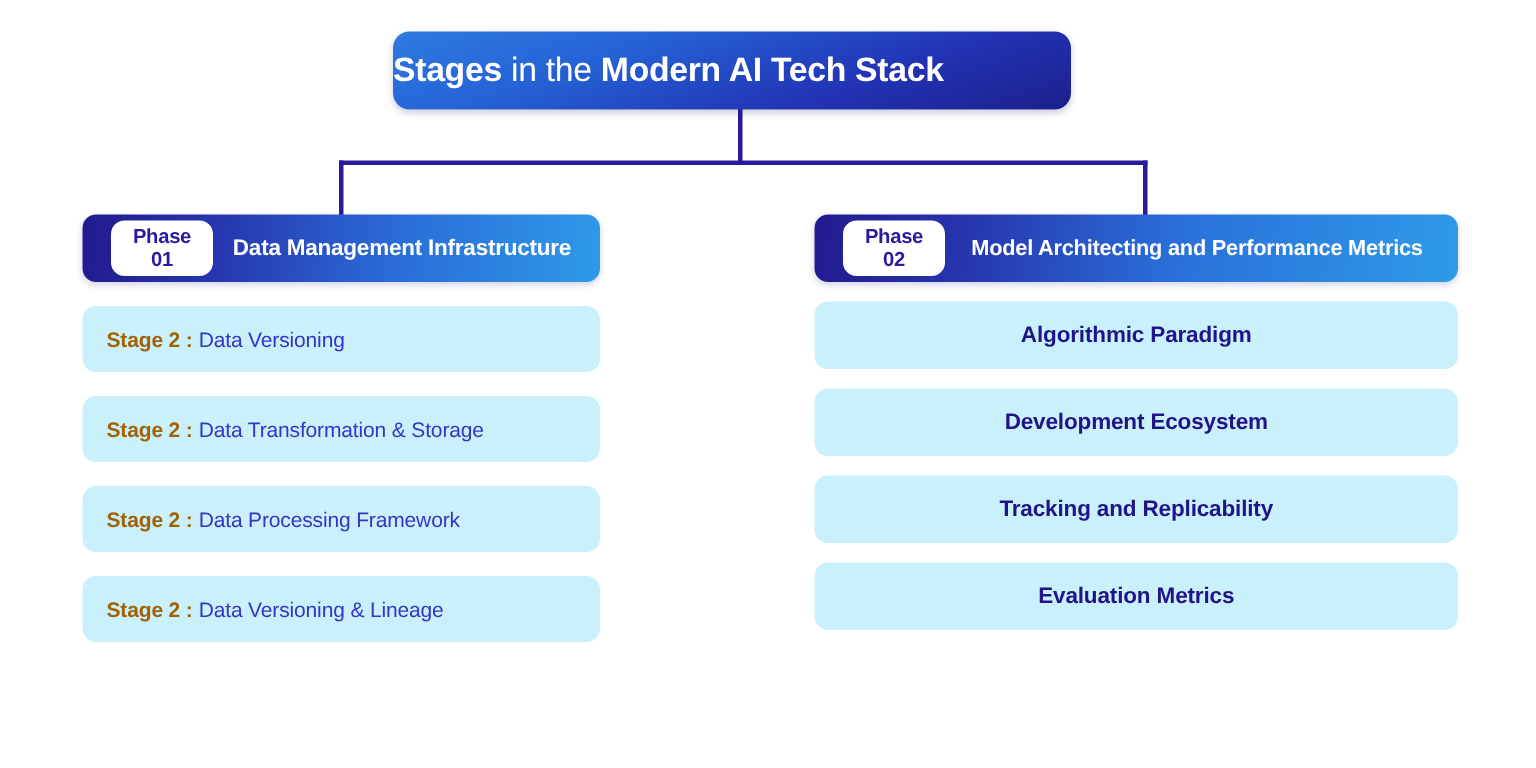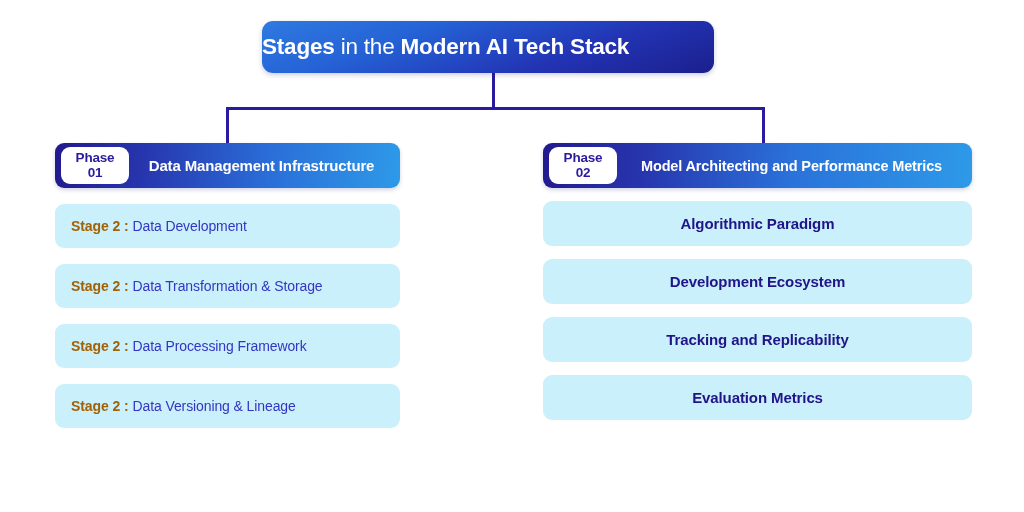--- a/index.html
+++ b/index.html
@@ -85,20 +85,21 @@
   
   .phase-header {
     position: relative;
     height: 45px;
     border-radius: 9px;
     display: flex;
     align-items: center;
     overflow: hidden;
     box-shadow: 0 2px 4px rgba(30, 40, 130, 0.20);
     z-index: 3;
+    padding-left: 13px;
   }
   #column-left .phase-header {
     background: linear-gradient(95deg, #221a8e 0%, #2736ae 26%, #2a6ed8 62%, #2e9ae8 100%);
   }
   #column-right .phase-header {
     background: linear-gradient(95deg, #221a8e 0%, #2736ae 24%, #2a72da 58%, #2e9ae8 100%);
   }
   .phase-pill {
     flex: 0 0 auto;
     margin-left: 6px;
@@ -190,21 +191,21 @@
   <div class="column" id="column-left">
     <div class="phase-header">
       <div class="phase-pill">
         <span>Phase</span>
         <span>01</span>
       </div>
       <div class="phase-title">Data Management Infrastructure</div>
     </div>
 
     <div class="stage-box">
-      <div class="stage-label"><span class="stage-prefix">Stage 2 :</span><span class="stage-name">Data Development</span></div>
+      <div class="stage-label"><span class="stage-prefix">Stage 2 :</span><span class="stage-name">Data Versioning</span></div>
     </div>
     <div class="stage-box">
       <div class="stage-label"><span class="stage-prefix">Stage 2 :</span><span class="stage-name">Data Transformation &amp; Storage</span></div>
     </div>
     <div class="stage-box">
       <div class="stage-label"><span class="stage-prefix">Stage 2 :</span><span class="stage-name">Data Processing Framework</span></div>
     </div>
     <div class="stage-box">
       <div class="stage-label"><span class="stage-prefix">Stage 2 :</span><span class="stage-name">Data Versioning &amp; Lineage</span></div>
     </div>

